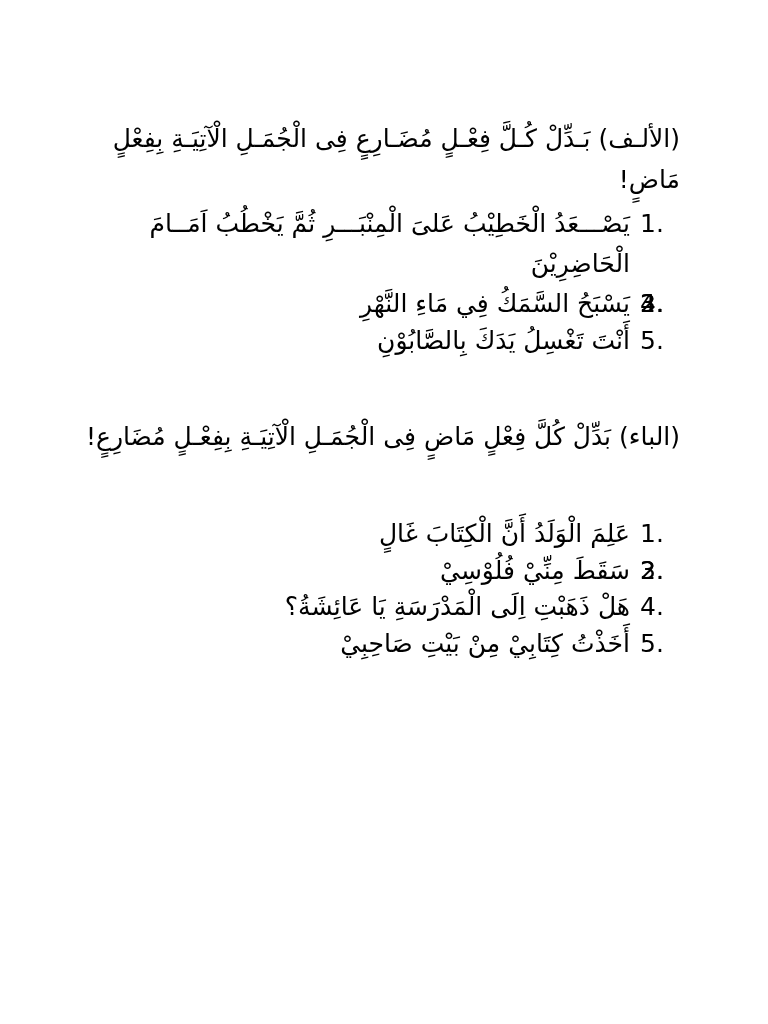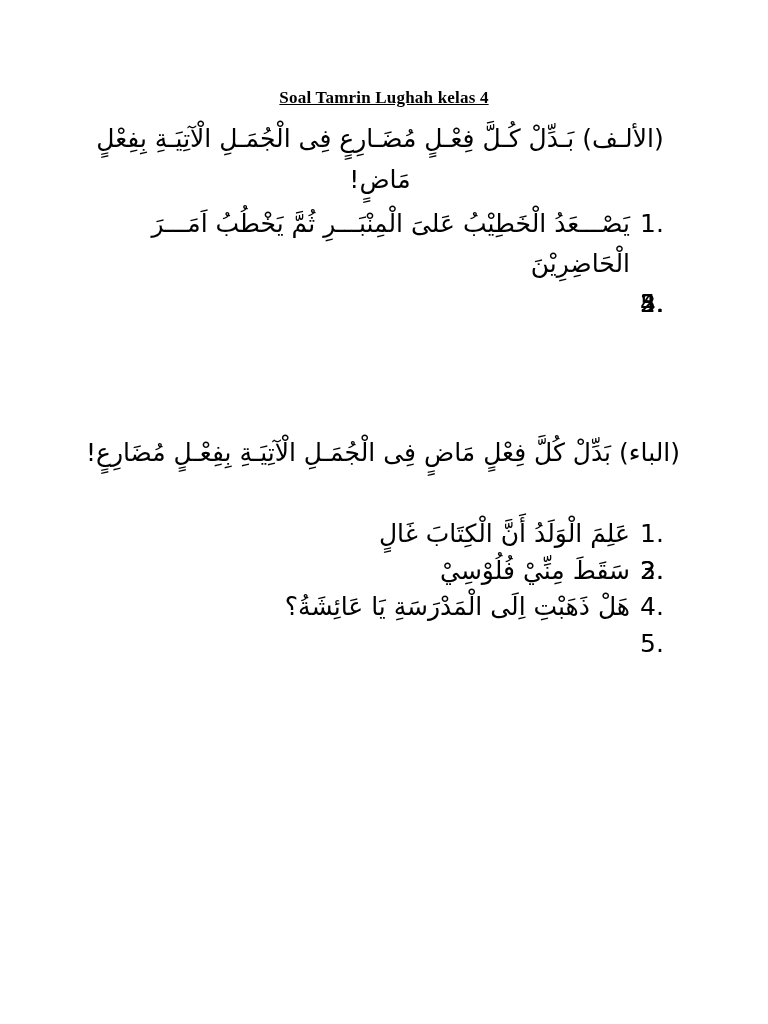--- a/index.html
+++ b/index.html
@@ -11,60 +11,61 @@
   .title {
     position: absolute; top: 88px; left: 0; width: 768px; text-align: center;
     font-family: "Liberation Serif", serif; font-weight: bold; font-size: 17px;
     text-decoration: underline; letter-spacing: 0.2px;
   }
   .heading {
     position: absolute; right: 88px; width: 600px;
     direction: rtl; text-align: right;
     font-family: "DejaVu Sans", sans-serif; font-size: 25px; line-height: 41px;
   }
-  .h-a { top: 118px; text-align: center; }
-  .h-b { top: 432px; }
+  .h-a { top: 118px; }
+  .h-b { top: 416px; }
   .list {
     position: absolute; right: 88px; width: 600px;
     list-style: none; margin: 0; padding: 0;
     font-family: "DejaVu Sans", sans-serif; font-size: 25px;
   }
   .list-a { top: 204px; }
   .list-b { top: 516px; }
   .item { position: relative; padding-right: 50px; direction: rtl; text-align: right; line-height: 36.5px; }
   .item .num {
     position: absolute; right: 0; top: 0; width: 40px; direction: ltr; text-align: left;
   }
   .item .txt { display: inline; }
   .item.wrap .txt { display: block; line-height: 40px; }
   .item.wrap { line-height: 40px; margin-bottom: 2px; }
 </style>
 </head>
 <body>
 
 <div class="page">
-  <div class="title">Soal Tamrin Lughah kelas 4</div>
 
   <div class="heading h-a">(الألـف) بَـدِّلْ كُـلَّ فِعْـلٍ مُضَـارِعٍ فِى الْجُمَـلِ الْآتِيَـةِ بِفِعْلٍ مَاضٍ!</div>
   <ol class="list list-a">
     <li class="item wrap">
       <span class="num">1.</span>
-      <span class="txt">يَصْـــعَدُ الْخَطِيْبُ عَلىَ الْمِنْبَـــرِ ثُمَّ يَخْطُبُ اَمَـــرَ الْحَاضِرِيْنَ</span>
+      <span class="txt">يَصْـــعَدُ الْخَطِيْبُ عَلىَ الْمِنْبَـــرِ ثُمَّ يَخْطُبُ اَمَــامَ الْحَاضِرِيْنَ</span>
     </li>
     <li class="item">
       <span class="num">2.</span>
     </li>
     <li class="item">
       <span class="num">3.</span>
     </li>
     <li class="item">
       <span class="num">4.</span>
+      <span class="txt">يَسْبَحُ السَّمَكُ فِي مَاءِ النَّهْرِ</span>
     </li>
     <li class="item">
       <span class="num">5.</span>
+      <span class="txt">أَنْتَ تَغْسِلُ يَدَكَ بِالصَّابُوْنِ</span>
     </li>
   </ol>
 
   <div class="heading h-b">(الباء) بَدِّلْ كُلَّ فِعْلٍ مَاضٍ فِى الْجُمَـلِ الْآتِيَـةِ بِفِعْـلٍ مُضَارِعٍ!</div>
   <ol class="list list-b">
     <li class="item">
       <span class="num">1.</span>
       <span class="txt">عَلِمَ الْوَلَدُ أَنَّ الْكِتَابَ غَالٍ</span>
     </li>
     <li class="item">
@@ -73,15 +74,16 @@
     <li class="item">
       <span class="num">3.</span>
       <span class="txt">سَقَطَ مِنِّيْ فُلُوْسِيْ</span>
     </li>
     <li class="item">
       <span class="num">4.</span>
       <span class="txt">هَلْ ذَهَبْتِ اِلَى الْمَدْرَسَةِ يَا عَائِشَةُ؟</span>
     </li>
     <li class="item">
       <span class="num">5.</span>
+      <span class="txt">أَخَذْتُ كِتَابِيْ مِنْ بَيْتِ صَاحِبِيْ</span>
     </li>
   </ol>
 </div>
 
 </body></html>

